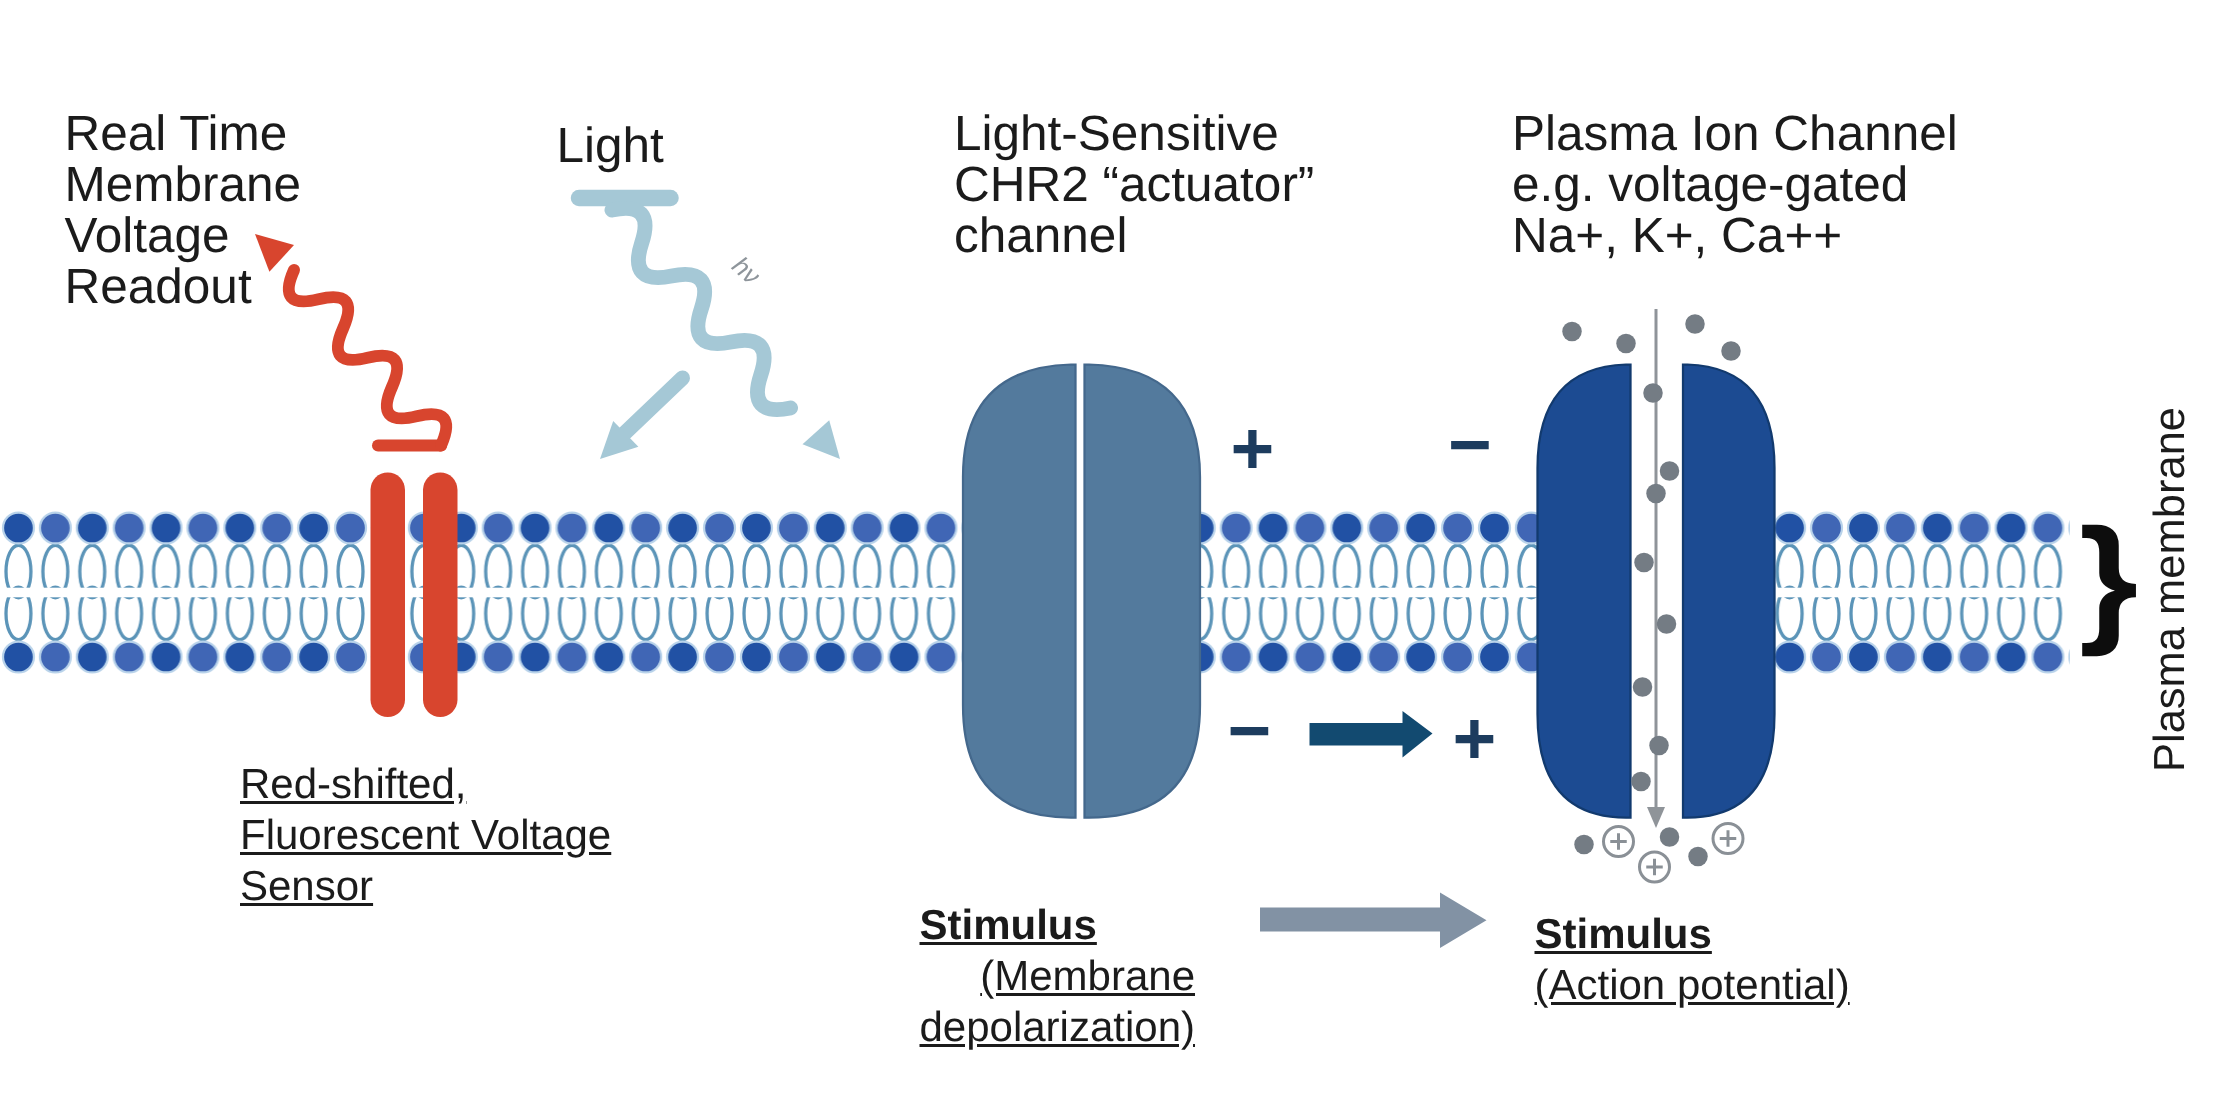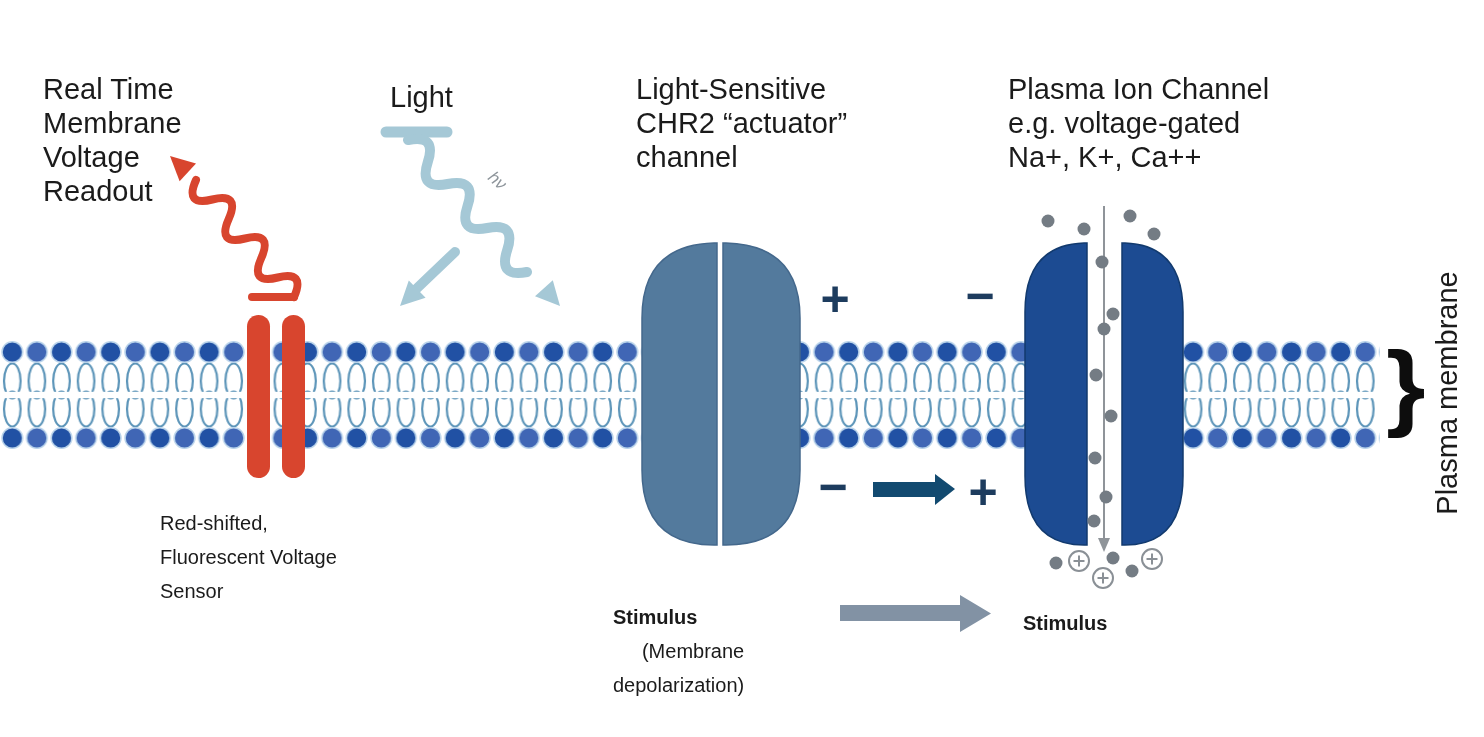--- a/index.html
+++ b/index.html
@@ -1,22 +1,22 @@
 <!DOCTYPE html>
 <html><head>
 <meta charset="utf-8">
 <style>
   html,body{margin:0;padding:0;background:#ffffff;}
   #stage{
     position:relative;width:1484px;height:737px;background:#ffffff;overflow:hidden;
     font-family:"Liberation Sans",sans-serif;color:#1b1b1b;
   }
   #stage svg{position:absolute;left:0;top:0;}
-  .label{position:absolute;white-space:pre-line;font-size:29px;line-height:34px;color:#1b1b1b;}
-  .label.small{font-size:20px;}
+  .label{position:absolute;white-space:pre-line;font-size:33px;line-height:34px;color:#1b1b1b;}
+  .label.small{font-size:28px;text-decoration:underline;}
   .label.bold{font-weight:bold;}
   .sign{font-family:"Liberation Sans",sans-serif;font-size:50px;font-weight:600;fill:#1d3c5e;text-anchor:middle;dominant-baseline:central;}
   .photon-text{font-family:"Liberation Sans",sans-serif;font-size:17px;font-style:italic;fill:#8e959b;text-anchor:middle;}
   #plasma-label{
     position:absolute;left:1307px;top:376px;width:280px;height:34px;
     transform:rotate(-90deg);text-align:center;font-size:29px;line-height:34px;
   }
   #brace{
     position:absolute;left:1386px;top:336px;font-size:94px;line-height:100px;
     font-weight:bold;transform:scaleX(1.08);transform-origin:left center;color:#0d0d0d;
@@ -123,32 +123,33 @@
 
     <path d="M873,482 H935 V474 L955,489 L935,505 V497 H873 Z" fill="#124a70"></path>
 
     <path d="M840,605 H960 V595 L991,613.5 L960,632 V621 H840 Z" fill="#8292a4"></path>
   </svg>
 
   <div class="label" style="left:43px;top:72px;">Real Time
 Membrane
 Voltage
 Readout</div>
-  <div class="label" style="left:390px;top:80px;">Light</div>
+  <div class="label" style="left:371px;top:80px;">Light</div>
   <div class="label" style="left:636px;top:72px;">Light-Sensitive
 CHR2 “actuator”
 channel</div>
   <div class="label" style="left:1008px;top:72px;">Plasma Ion Channel
 e.g. voltage-gated
 Na+, K+, Ca++</div>
   <div class="label small" style="left:160px;top:506px;">Red-shifted,
 Fluorescent Voltage
 Sensor</div>
 
   <div class="label small bold" style="left:613px;top:600px;">Stimulus</div>
   <div class="label small" style="left:613px;top:634px;text-align:right;">(Membrane
 depolarization)</div>
   <div class="label small bold" style="left:1023px;top:606px;">Stimulus</div>
+  <div class="label small" style="left:1023px;top:640px;">(Action potential)</div>
 
   <div id="brace">}</div>
   <div id="plasma-label">Plasma membrane</div>
 
 </div>
 
 </body></html>

